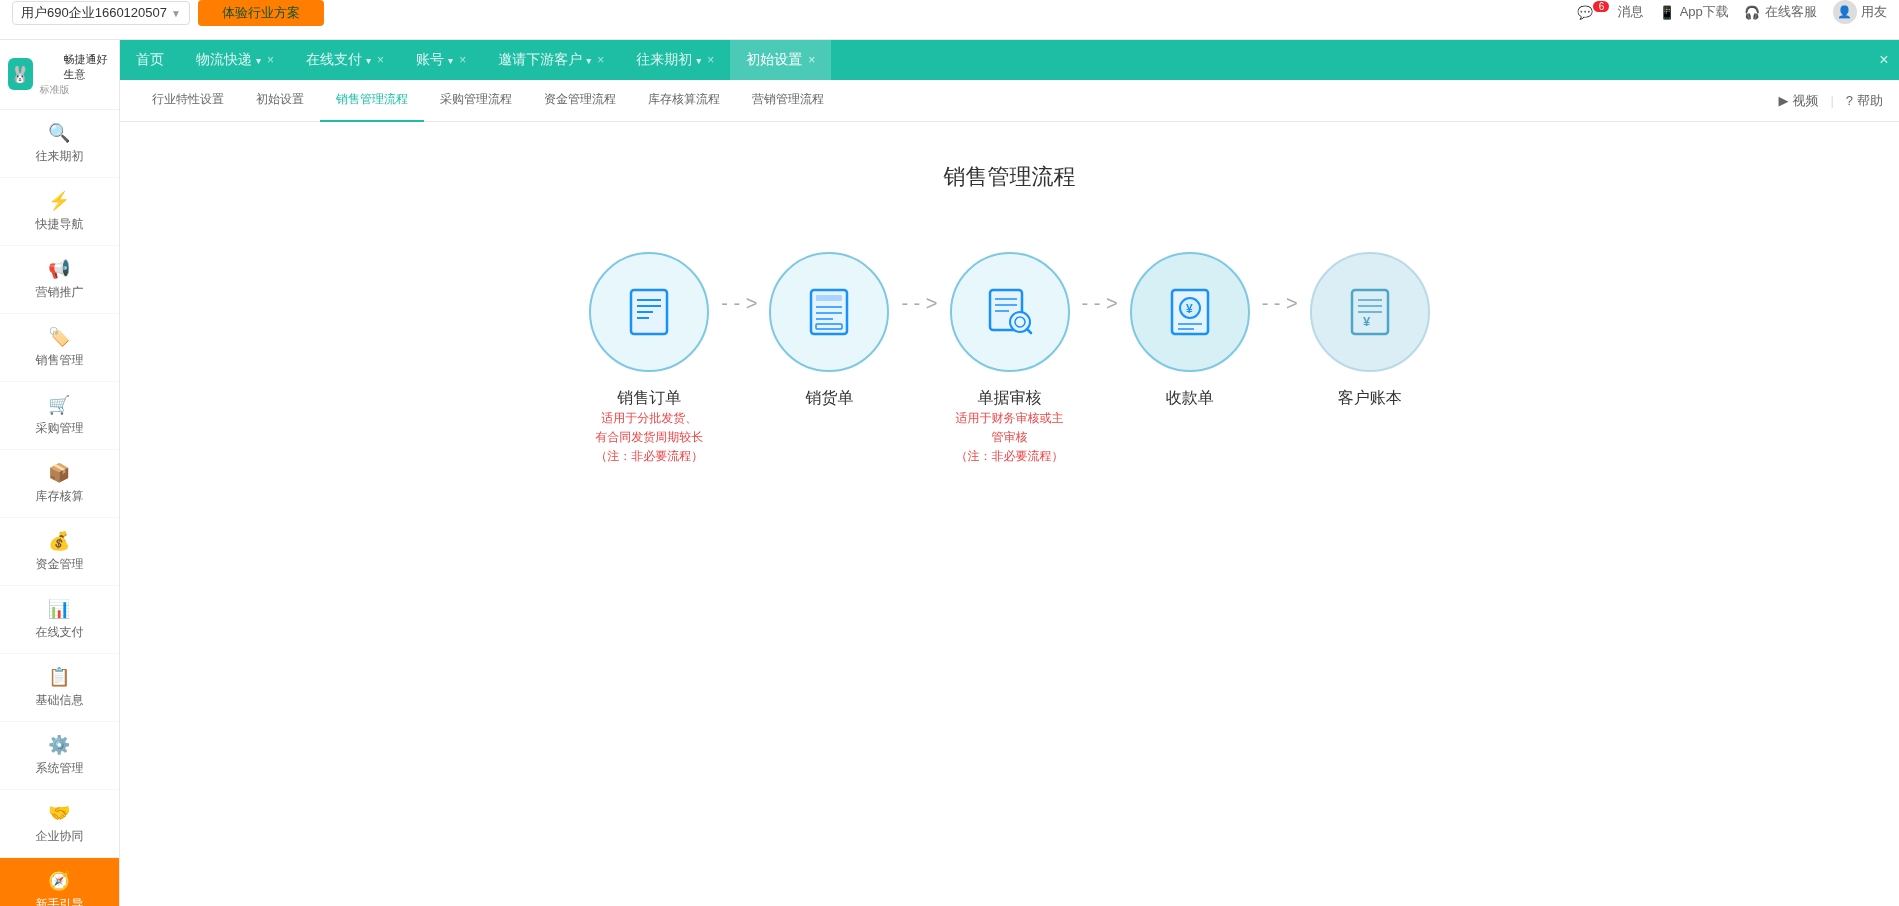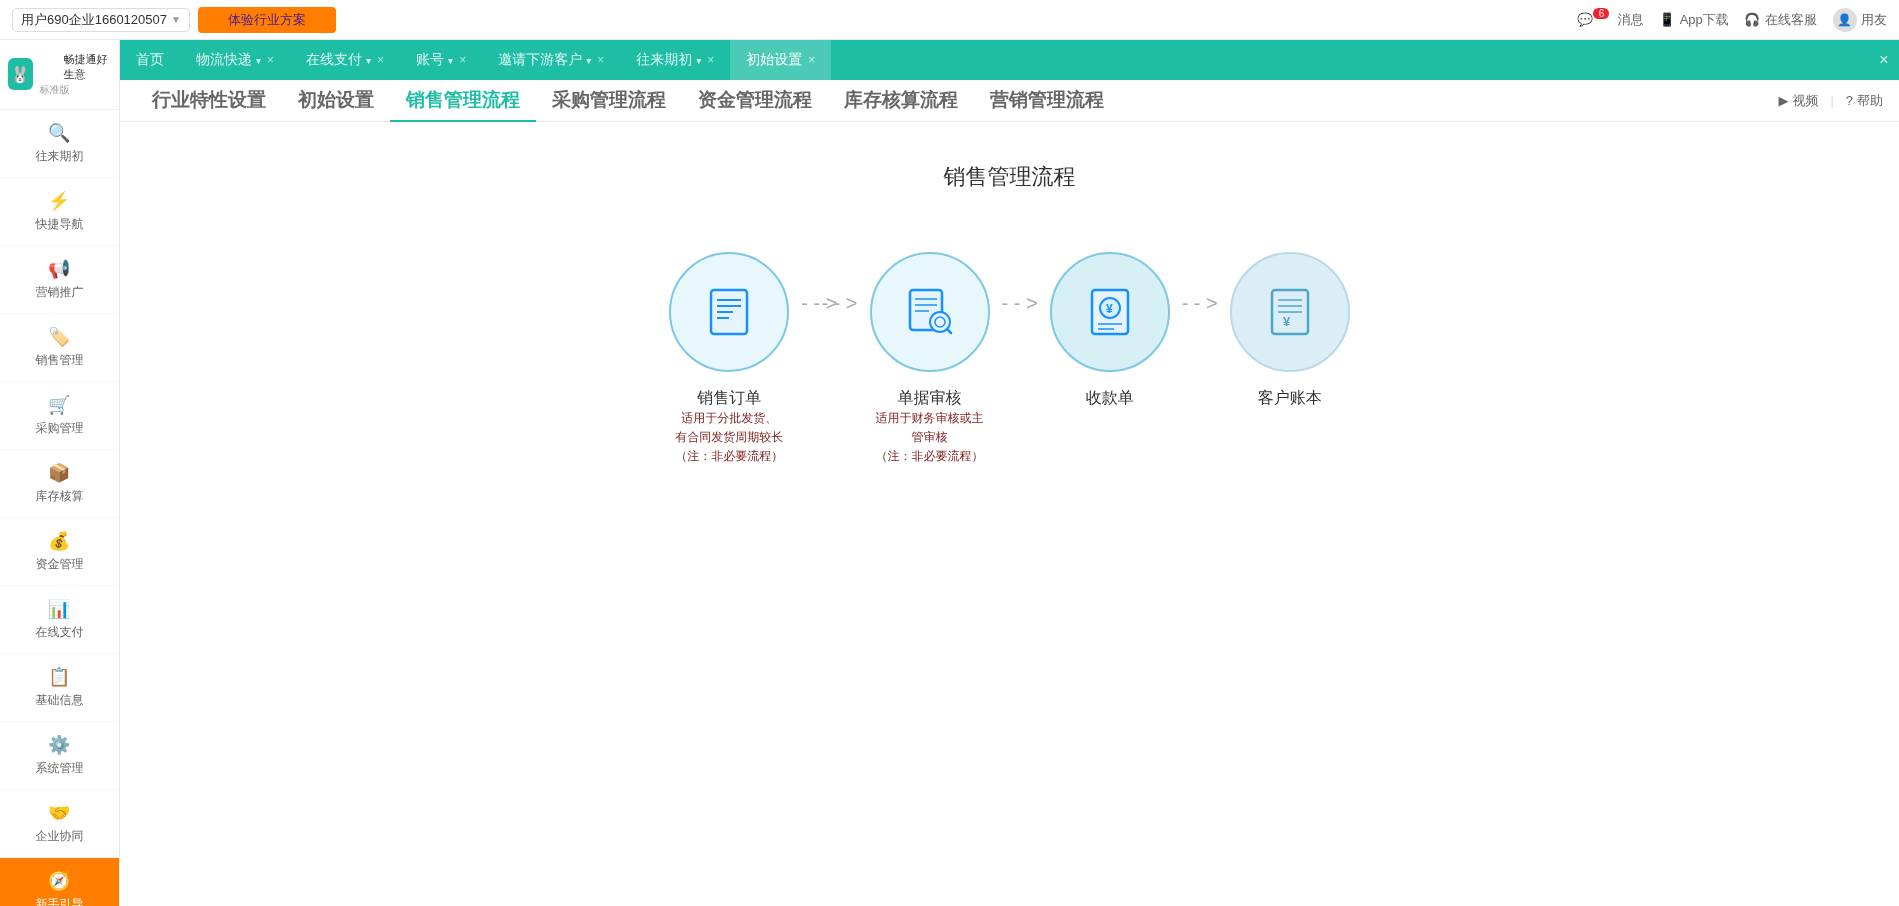--- a/index.html
+++ b/index.html
@@ -4,34 +4,34 @@
   <style>
     * { box-sizing: border-box; margin: 0; padding: 0; }
     body { font-family: "Microsoft YaHei", "PingFang SC", sans-serif; font-size: 14px; background: #f5f5f5; overflow: hidden; }
 
     
     .top-header {
       height: 40px;
       background: #fff;
       border-bottom: 1px solid #e8e8e8;
       display: flex;
-      align-items: center;
+      align-items: flex-start;
       padding: 0 12px;
       justify-content: space-between;
     }
     .top-header-left { display: flex; align-items: center; gap: 8px; }
     .user-selector {
       display: flex; align-items: center; gap: 4px;
       border: 1px solid #ddd; border-radius: 4px;
       padding: 2px 8px; cursor: pointer; font-size: 13px; color: #333;
     }
     .user-selector .arrow { color: #999; font-size: 10px; }
     .trial-btn {
-      background: #ff7d00; color: #4c1d95; border: none;
-      padding: 4px 30px; border-radius: 4px; cursor: pointer; font-size: 13px;
+      background: #ff7d00; color: #14532d; border: none;
+      padding: 4px 24px; border-radius: 4px; cursor: pointer; font-size: 13px;
     }
     .top-header-right { display: flex; align-items: center; gap: 16px; color: #666; font-size: 13px; }
     .header-action { display: flex; align-items: center; gap: 4px; cursor: pointer; }
     .badge {
       background: #f5222d; color: #fff; border-radius: 10px;
       font-size: 10px; padding: 0 4px; min-width: 16px; text-align: center;
       position: relative; top: -6px; left: -4px;
     }
     .avatar { width: 24px; height: 24px; border-radius: 50%; background: #ddd; display: inline-flex; align-items: center; justify-content: center; font-size: 12px; color: #666; }
 
@@ -78,23 +78,22 @@
     .nav-close-all { position: absolute; right: 0; top: 0; height: 40px; width: 30px; display: flex; align-items: center; justify-content: center; color: rgba(255,255,255,0.8); cursor: pointer; font-size: 16px; }
 
     
     .sub-tabs {
       background: #fff; border-bottom: 1px solid #e8e8e8;
       display: flex; align-items: center; padding: 0 16px;
       height: 42px;
     }
     .sub-tab {
       padding: 0 16px; height: 42px; display: flex; align-items: center;
-      color: #666; cursor: pointer; font-size: 19px; border-bottom: 2px solid transparent;
+      color: #666; cursor: pointer; font-size: 12px; border-bottom: 2px solid transparent;
       white-space: nowrap;
-      font-weight: bold;
     }
     .sub-tab.active { color: #1ebea5; border-bottom: 2px solid #1ebea5; }
     .sub-tab-actions { margin-left: auto; display: flex; align-items: center; gap: 12px; color: #666; font-size: 13px; }
     .sub-tab-action { display: flex; align-items: center; gap: 4px; cursor: pointer; }
 
     
     .content { flex: 1; overflow-y: auto; background: #fff; padding: 40px 20px; }
 
     
     .page-title { text-align: center; font-size: 22px; color: #333; margin-bottom: 60px; font-weight: 500; }
@@ -107,21 +106,21 @@
       border: 2px solid #7ec8e3; background: #e8f7fc;
       display: flex; align-items: center; justify-content: center;
       margin-bottom: 16px; position: relative;
     }
     .flow-circle svg { width: 52px; height: 52px; }
     .flow-arrow {
       display: flex; align-items: center; padding-top: 40px;
       color: #aaa; font-size: 20px; margin: 0 -8px;
     }
     .flow-name { font-size: 16px; color: #333; text-align: left; }
-    .flow-desc { font-size: 12px; color: #7f1d1d; text-align: center; line-height: 1.6; }
+    .flow-desc { font-size: 12px; color: #ef4444; text-align: center; line-height: 1.6; }
   </style>
 </head>
 <body>
 
 <div class="top-header">
   <div class="top-header-left">
     <div class="user-selector">
       <span>用户690企业1660120507</span>
       <span class="arrow">▼</span>
     </div>
@@ -297,20 +296,34 @@
               <line x1="14" y1="26" x2="30" y2="26" stroke="#1890ff" stroke-width="2"></line>
               <line x1="14" y1="32" x2="26" y2="32" stroke="#1890ff" stroke-width="2"></line>
             </svg>
           </div>
           <div class="flow-name">销售订单</div>
           <div class="flow-desc">适用于分批发货、<br>有合同发货周期较长<br>（注：非必要流程）</div>
         </div>
 
         <div class="flow-arrow">- - &gt;</div>
 
+        <div class="flow-item">
+          <div class="flow-circle">
+            <svg viewBox="0 0 52 52" fill="none" xmlns="http://www.w3.org/2000/svg">
+              <rect x="8" y="4" width="36" height="44" rx="3" stroke="#1890ff" stroke-width="2.5" fill="#e6f4ff"></rect>
+              <rect x="13" y="9" width="26" height="6" rx="1" fill="#1890ff" opacity="0.3"></rect>
+              <line x1="13" y1="21" x2="39" y2="21" stroke="#1890ff" stroke-width="1.5"></line>
+              <line x1="13" y1="27" x2="39" y2="27" stroke="#1890ff" stroke-width="1.5"></line>
+              <line x1="13" y1="33" x2="30" y2="33" stroke="#1890ff" stroke-width="1.5"></line>
+              <rect x="13" y="38" width="26" height="5" rx="1" stroke="#1890ff" stroke-width="1.5" fill="none"></rect>
+            </svg>
+          </div>
+          <div class="flow-name">销货单</div>
+          <div class="flow-desc"></div>
+        </div>
 
         <div class="flow-arrow">- - &gt;</div>
 
         <div class="flow-item">
           <div class="flow-circle">
             <svg viewBox="0 0 52 52" fill="none" xmlns="http://www.w3.org/2000/svg">
               <rect x="6" y="4" width="32" height="40" rx="3" stroke="#1890ff" stroke-width="2.5" fill="#e6f4ff"></rect>
               <line x1="11" y1="13" x2="33" y2="13" stroke="#1890ff" stroke-width="1.5"></line>
               <line x1="11" y1="19" x2="33" y2="19" stroke="#1890ff" stroke-width="1.5"></line>
               <line x1="11" y1="25" x2="25" y2="25" stroke="#1890ff" stroke-width="1.5"></line>

